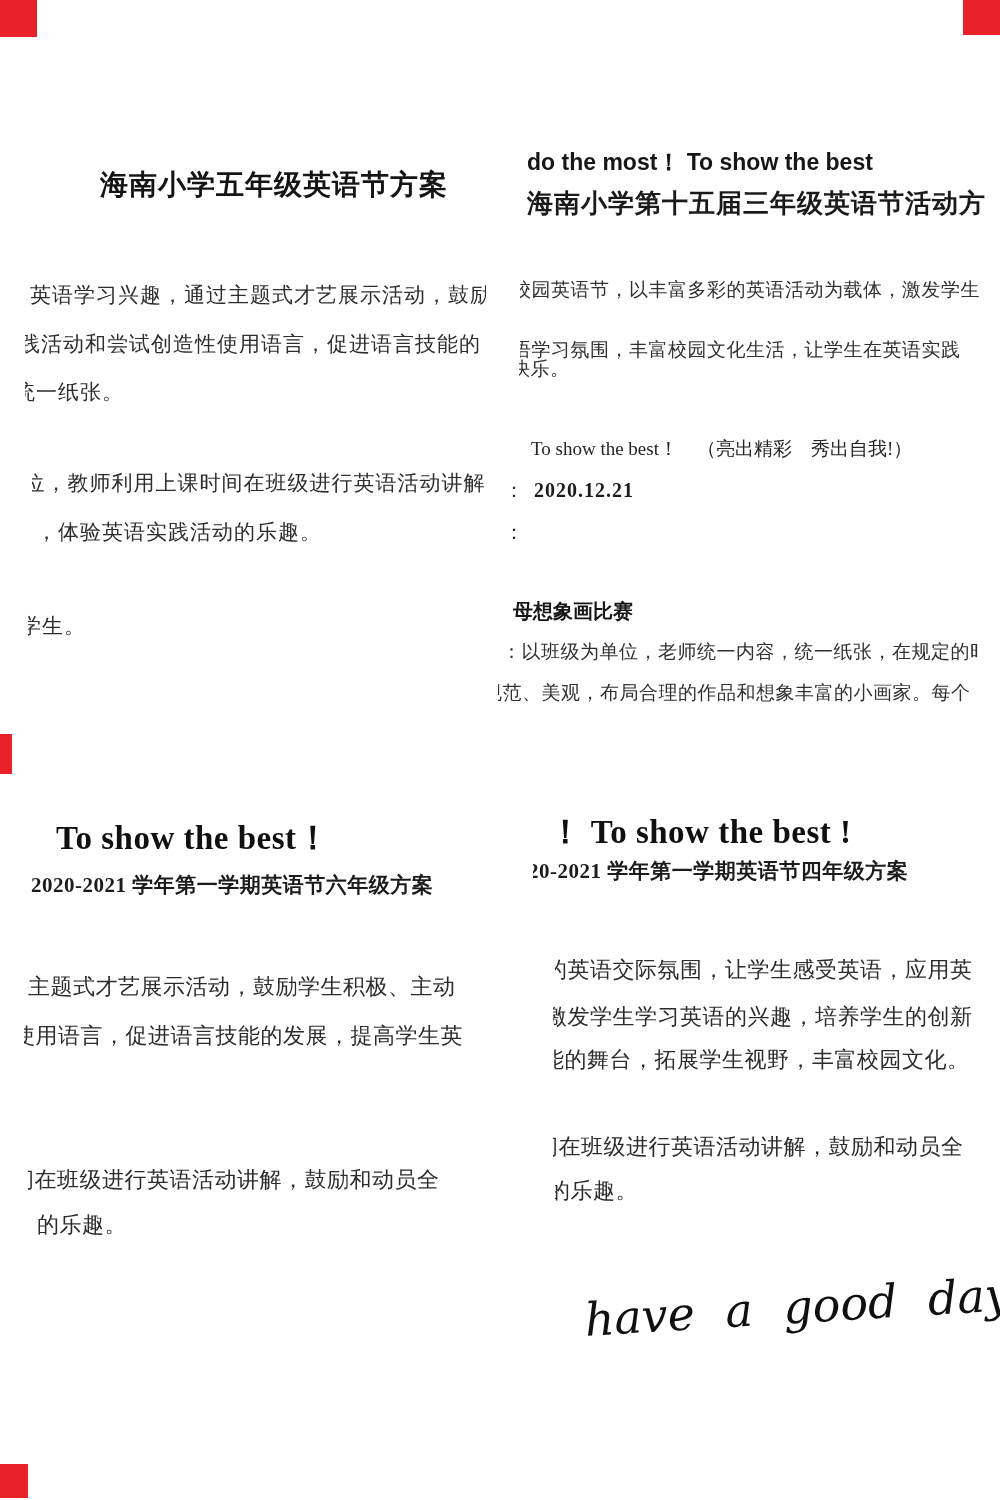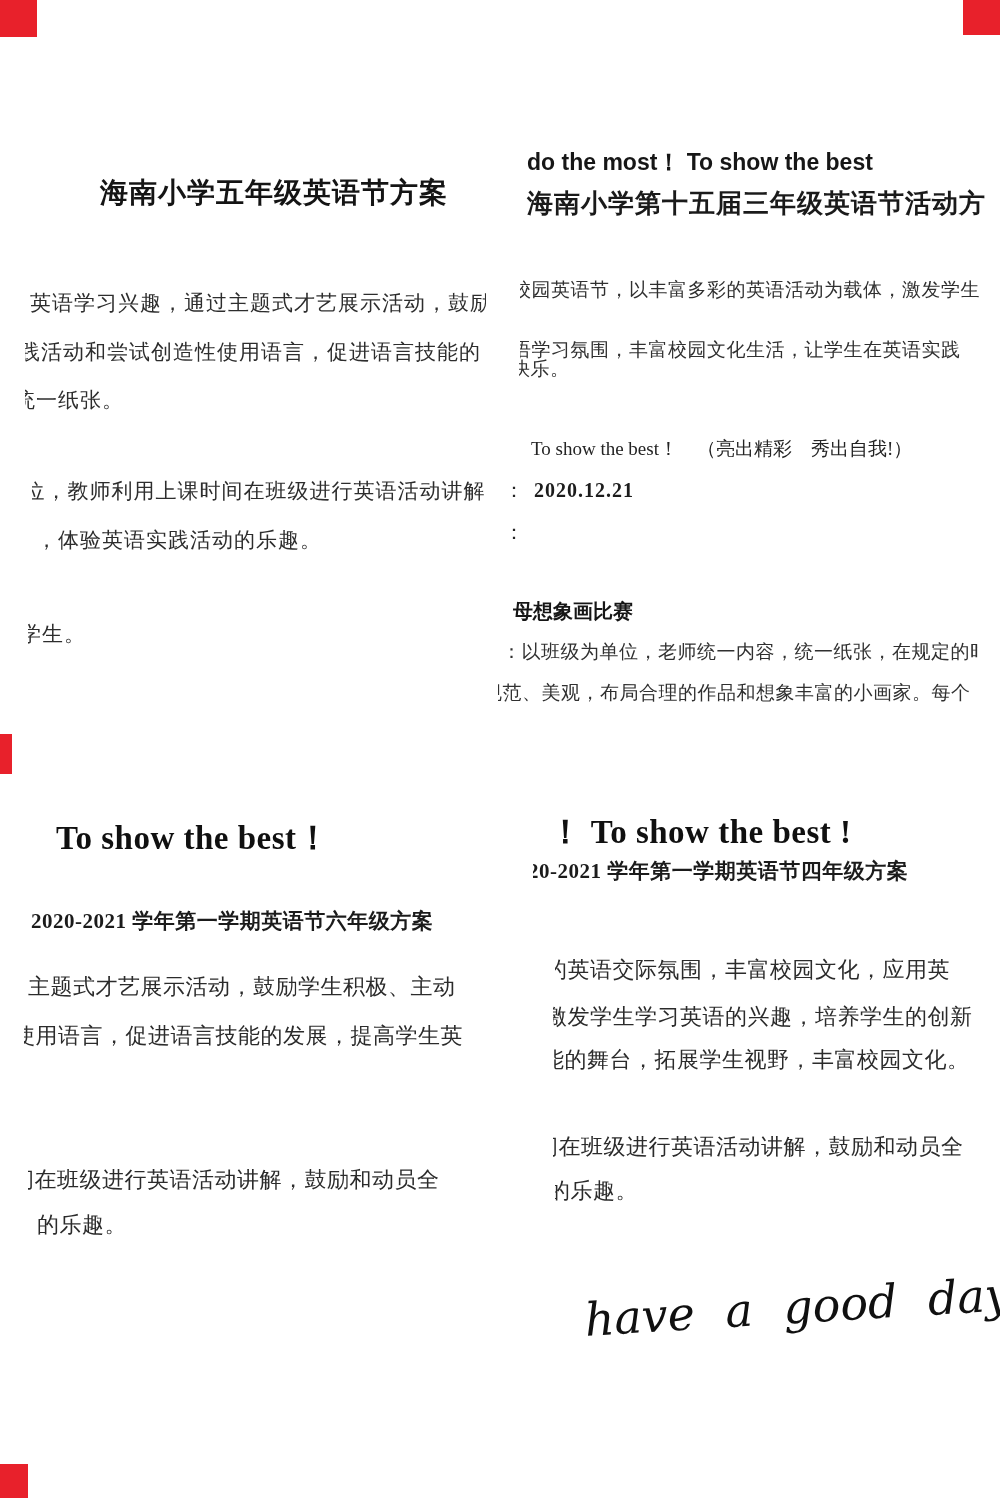--- a/index.html
+++ b/index.html
@@ -34,21 +34,21 @@
 </head>
 <body>
 
 <div id="page">
 
   <div class="mark" style="left:0;top:0;width:37px;height:37px;background:#e8212b;"></div>
   <div class="mark" style="left:963px;top:0;width:37px;height:35px;background:#e8212b;"></div>
   <div class="mark" style="left:0;top:734px;width:12px;height:40px;background:#e8212b;"></div>
   <div class="mark" style="left:0;top:1464px;width:28px;height:34px;background:#e8212b;"></div>
 
-  <div class="quad" style="left:0;top:8px;width:486px;height:760px;">
+  <div class="quad" style="left:0;top:0;width:486px;height:760px;">
     <div class="ln title-a" style="left:100px;top:166px;">海南小学五年级英语节方案</div>
     <div class="ln body-a" style="left:30px;top:281px;">英语学习兴趣，通过主题式才艺展示活动，鼓励</div>
     <div class="ln body-a clip" style="left:25px;top:330px;width:461px;text-align:center;"><span class="sh" style="margin-left:-11px;">践活动和尝试创造性使用语言，促进语言技能的</span></div>
     <div class="ln body-a clip" style="left:25px;top:378px;width:200px;"><span class="sh" style="margin-left:-11px;">统一纸张。</span></div>
     <div class="ln body-a clip" style="left:32px;top:469px;width:454px;text-align:center;"><span class="sh" style="margin-left:-9px;">位，教师利用上课时间在班级进行英语活动讲解</span></div>
     <div class="ln body-a" style="left:36px;top:518px;">，体验英语实践活动的乐趣。</div>
     <div class="ln body-a clip" style="left:28px;top:612px;width:120px;"><span class="sh" style="margin-left:-8px;">学生。</span></div>
   </div>
 
   <div class="quad" style="left:498px;top:0;width:502px;height:760px;">
@@ -62,31 +62,31 @@
       <span class="colon-b">：</span><span class="date-b" style="margin-left:10px;">2020.12.21</span>
     </div>
     <div class="ln colon-b" style="left:6px;top:519px;">：</div>
     <div class="ln sec-b" style="left:15px;top:598px;">母想象画比赛</div>
     <div class="ln body-b clip" style="left:4px;top:639px;width:476px;"><span class="sh">：以班级为单位，老师统一内容，统一纸张，在规定的时</span></div>
     <div class="ln body-b clip" style="left:0;top:680px;width:480px;"><span class="sh" style="margin-left:-15px;">规范、美观，布局合理的作品和想象丰富的小画家。每个</span></div>
   </div>
 
   <div class="quad" style="left:0;top:790px;width:486px;height:470px;">
     <div class="ln title-cd-en" style="left:56px;top:26px;">To show the best！</div>
-    <div class="ln title-cd-cn" style="left:31px;top:81px;margin-top:36px;">2020-2021 学年第一学期英语节六年级方案</div>
+    <div class="ln title-cd-cn" style="left:31px;top:81px;">2020-2021 学年第一学期英语节六年级方案</div>
     <div class="ln body-cd" style="left:28px;top:182px;">主题式才艺展示活动，鼓励学生积极、主动</div>
     <div class="ln body-cd clip" style="left:24px;top:231px;width:440px;"><span class="sh" style="margin-left:-11px;">使用语言，促进语言技能的发展，提高学生英</span></div>
     <div class="ln body-cd clip" style="left:28px;top:375px;width:430px;"><span class="sh" style="margin-left:-16px;">间在班级进行英语活动讲解，鼓励和动员全</span></div>
     <div class="ln body-cd" style="left:37px;top:420px;">的乐趣。</div>
   </div>
 
   <div class="quad" style="left:489px;top:790px;width:511px;height:520px;margin-left:42px;">
     <div class="ln title-cd-en" style="left:18px;top:20px;">！ To show the best !</div>
     <div class="ln title-cd-cn clip" style="left:2px;top:67px;width:470px;height:30px;"><span class="sh" style="margin-left:-5px;">20-2021 学年第一学期英语节四年级方案</span></div>
-    <div class="ln body-cd clip" style="left:24px;top:165px;width:440px;"><span class="sh" style="margin-left:-10px;">的英语交际氛围，丰富校园文化，应用英</span></div>
+    <div class="ln body-cd clip" style="left:24px;top:165px;width:440px;"><span class="sh" style="margin-left:-10px;">的英语交际氛围，让学生感受英语，应用英</span></div>
     <div class="ln body-cd clip" style="left:22px;top:212px;width:445px;"><span class="sh" style="margin-left:-8px;">激发学生学习英语的兴趣，培养学生的创新</span></div>
     <div class="ln body-cd clip" style="left:22px;top:255px;width:445px;"><span class="sh" style="margin-left:-11px;">能的舞台，拓展学生视野，丰富校园文化。</span></div>
     <div class="ln body-cd clip" style="left:22px;top:342px;width:430px;"><span class="sh" style="margin-left:-17px;">间在班级进行英语活动讲解，鼓励和动员全</span></div>
     <div class="ln body-cd clip" style="left:24px;top:386px;width:120px;"><span class="sh" style="margin-left:-7px;">的乐趣。</span></div>
   </div>
 
   <div class="script">have a good day.</div>
 
 </div>
 

